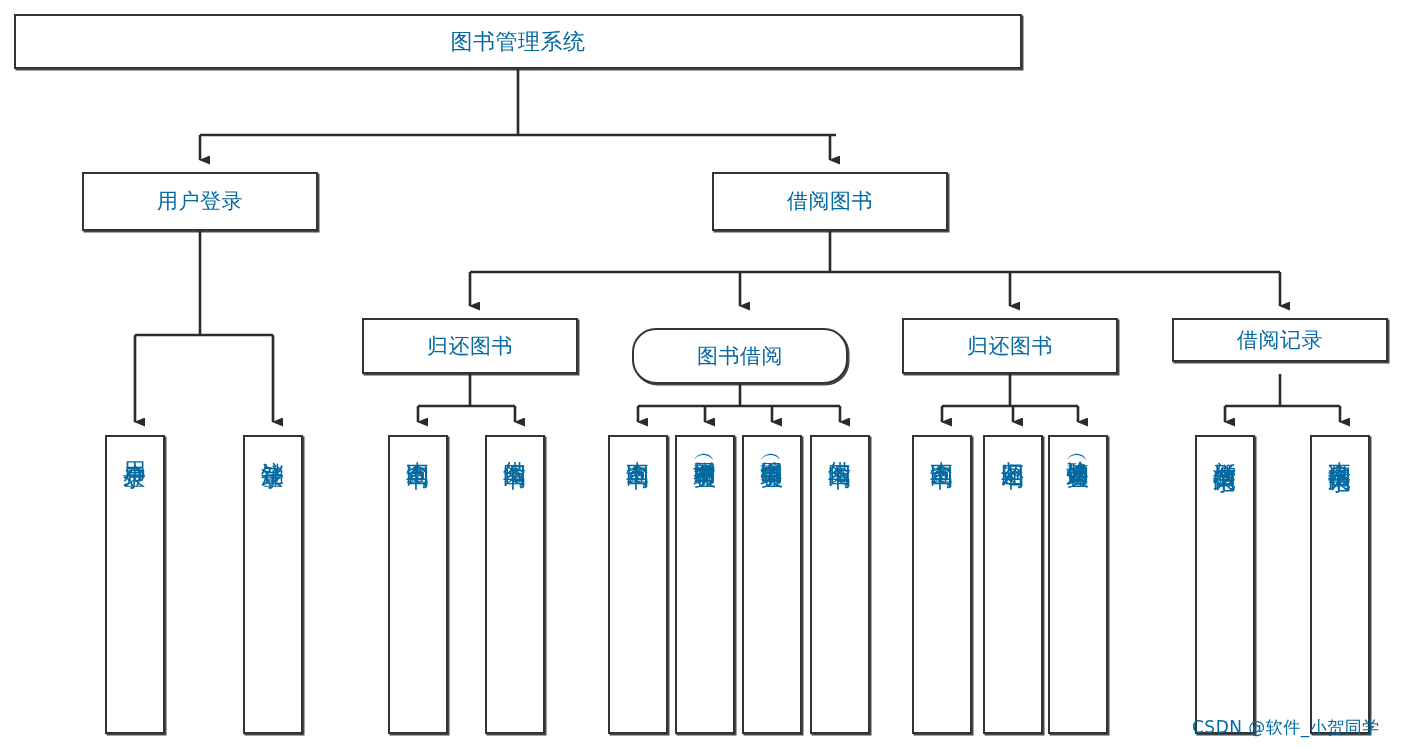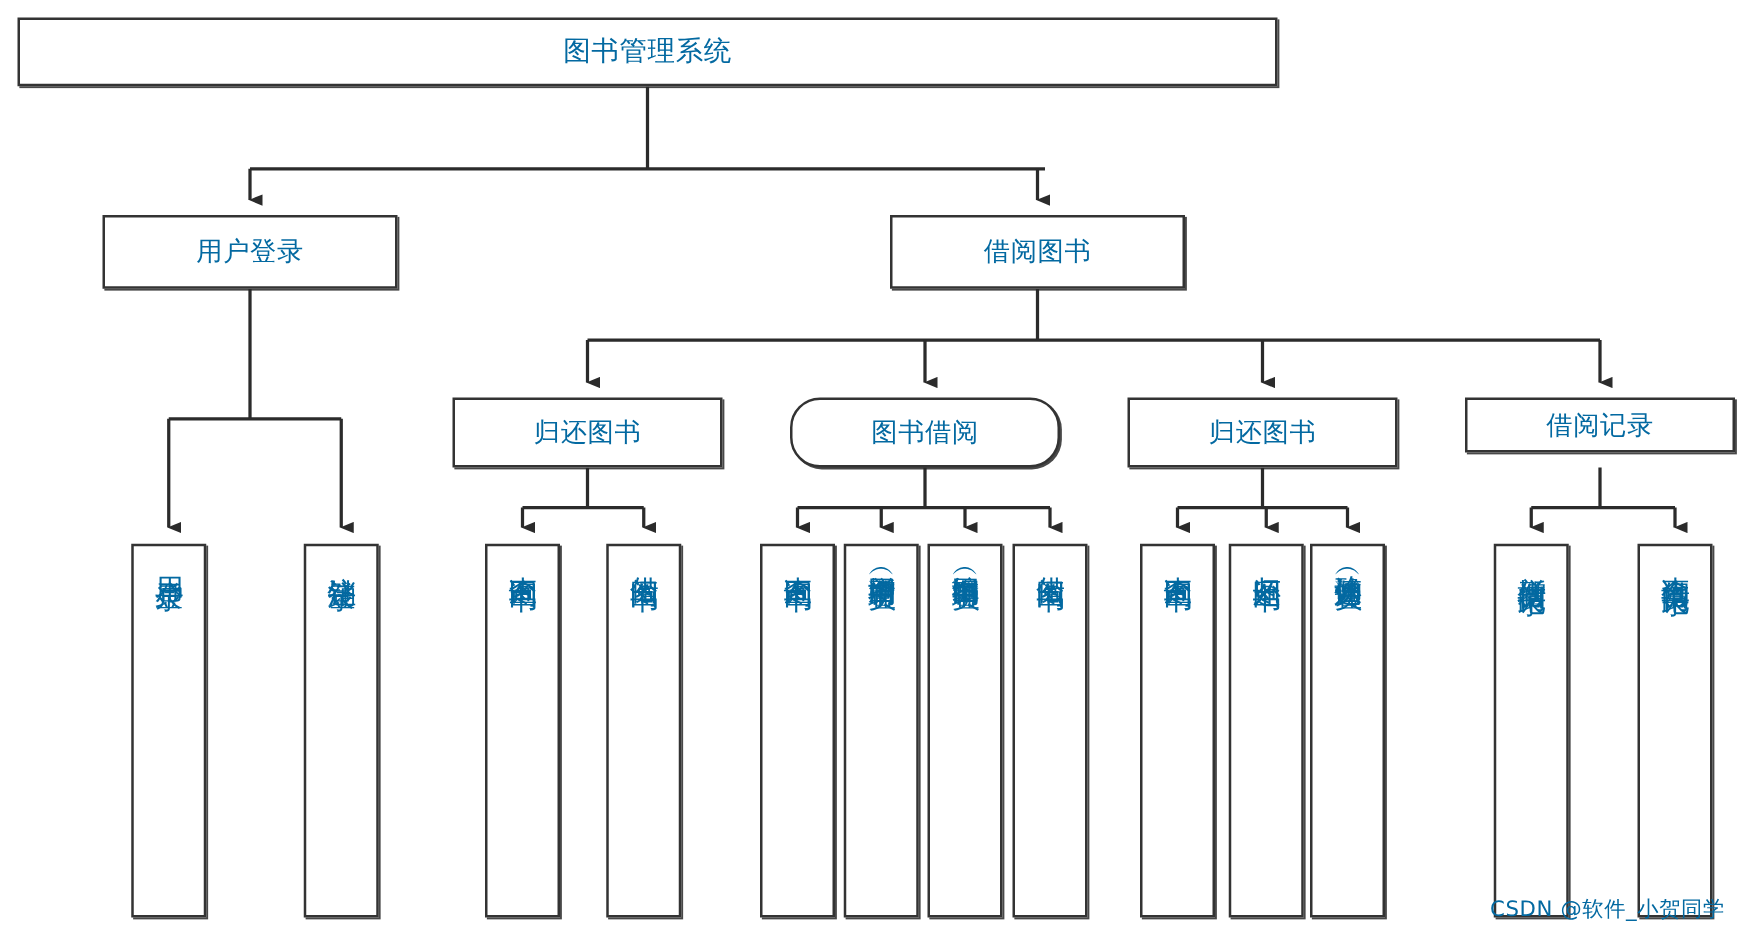--- a/index.html
+++ b/index.html
@@ -138,21 +138,21 @@
   <div class="node horiz" style="left:82px; top:172px; width:236px; height:59px;">
     <span class="node-label">用户登录</span>
   </div>
   <div class="node horiz" style="left:712px; top:172px; width:236px; height:59px;">
     <span class="node-label">借阅图书</span>
   </div>
 
   <div class="node horiz" style="left:362px; top:318px; width:216px; height:56px;">
     <span class="node-label">归还图书</span>
   </div>
-  <div class="node horiz" style="left:632px; top:318px; width:216px; height:56px;border-radius:24px;">
+  <div class="node horiz" style="left:632px; top:328px; width:216px; height:56px;border-radius:24px;">
     <span class="node-label">图书借阅</span>
   </div>
   <div class="node horiz" style="left:902px; top:318px; width:216px; height:56px;">
     <span class="node-label">归还图书</span>
   </div>
   <div class="node horiz" style="left:1172px; top:318px; width:216px; height:44px;">
     <span class="node-label">借阅记录</span>
   </div>
 
   <div class="node vert" style="left:105px; top:435px; width:60px; height:299px;">

